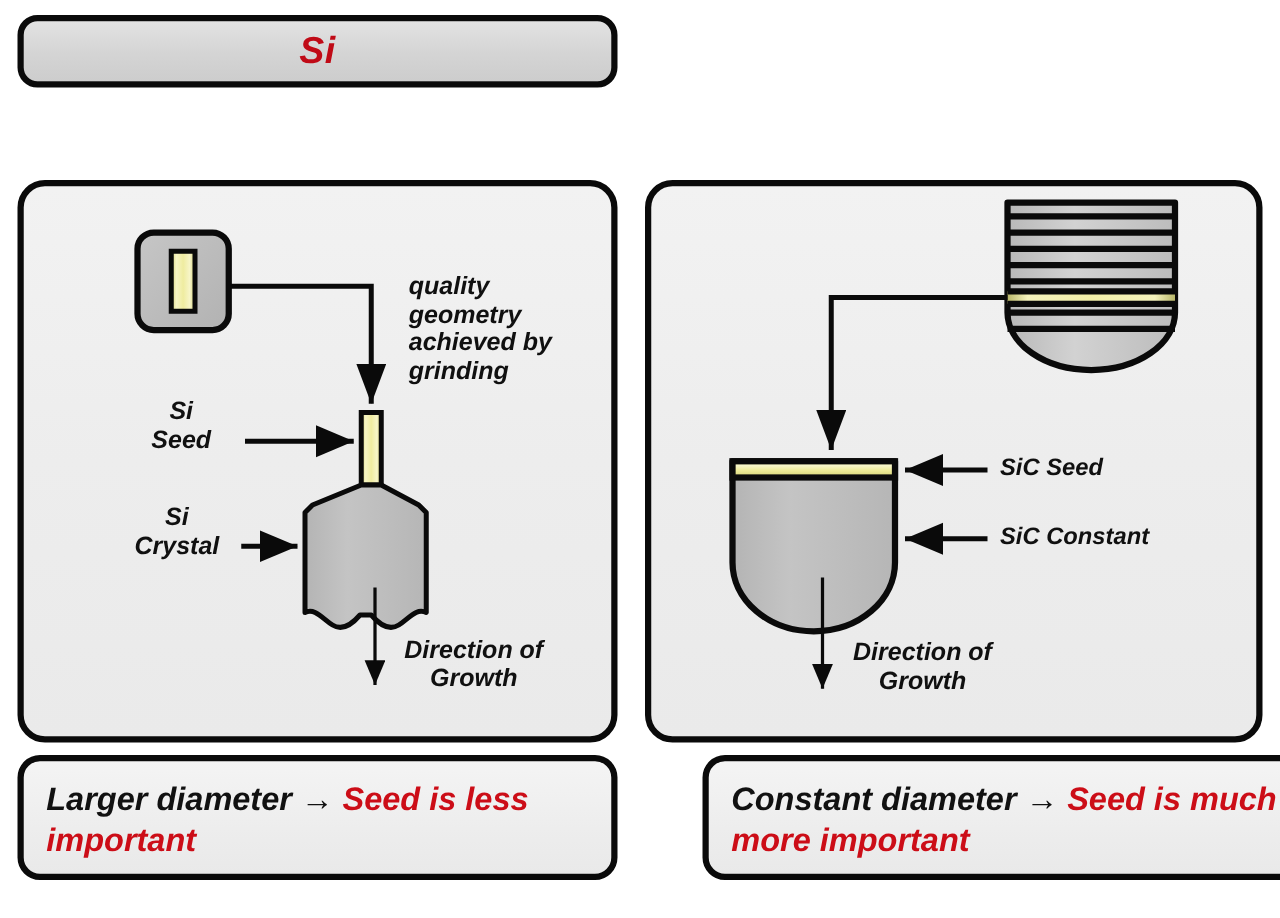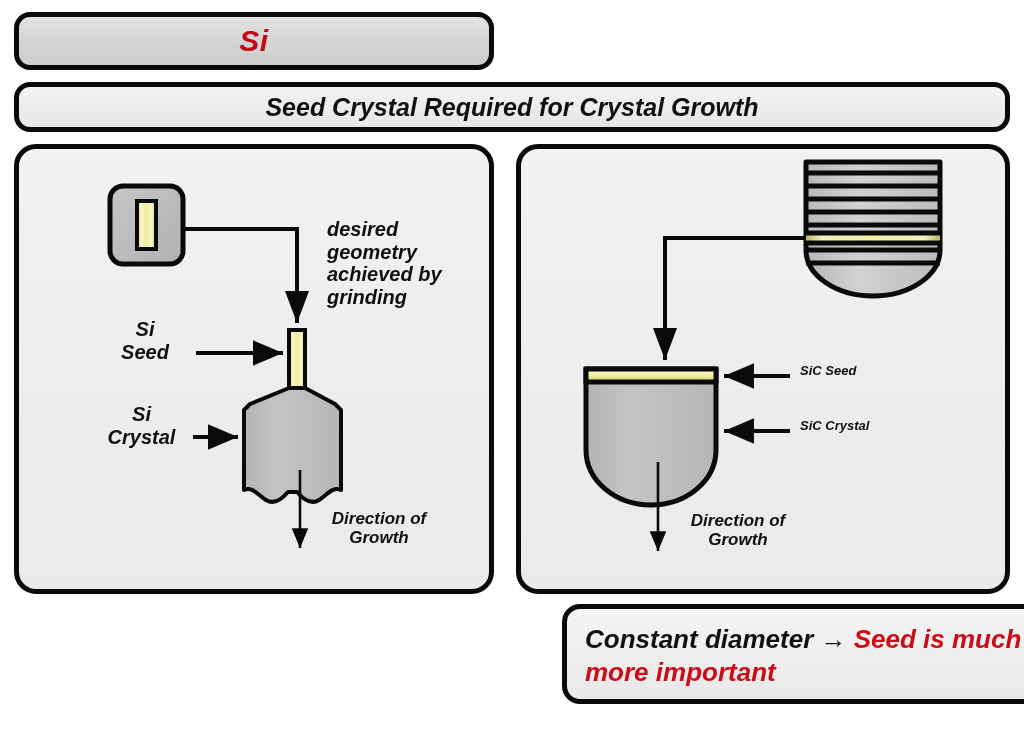--- a/index.html
+++ b/index.html
@@ -81,22 +81,22 @@
 
   
   .lbl {
     position: absolute;
     font-weight: bold;
     color: #101010;
     line-height: 1.13;
     white-space: pre-line;
   }
   .lbl-20 { font-size: 20px; }
-  .lbl-19 { font-size: 13px; }
-  .lbl-17 { font-size: 17px; }
+  .lbl-19 { font-size: 19px; }
+  .lbl-17 { font-size: 20px; }
   .center { text-align: center; }
 
   
   .gfx {
     position: absolute;
     left: 0; top: 0;
     width: 1024px;
     height: 734px;
     pointer-events: none;
   }
@@ -104,23 +104,20 @@
 </head>
 <body>
 
 <div class="stage">
 
   <div class="rbox hdr" style="left:14px; top:12px; width:480px; height:58px;">
     <span class="hdr-title">Si</span>
   </div>
 
 
-  <div class="rbox band" style="left:14px; top:82px; width:996px; height:50px;">
-    <span class="band-title">Seed Crystal Required for Crystal Growth</span>
-  </div>
 
   <div class="rbox panel" style="left:14px; top:144px; width:480px; height:450px;"></div>
 
   <div class="rbox panel" style="left:516px; top:144px; width:494px; height:450px;"></div>
 
   <svg class="gfx" viewBox="0 0 1024 734">
     <defs>
       <linearGradient id="gSeedV" x1="0" y1="0" x2="1" y2="0">
         <stop offset="0%" stop-color="#d8d67e"></stop>
         <stop offset="22%" stop-color="#f7f5c4"></stop>
@@ -214,42 +211,47 @@
 
     <rect x="586" y="369" width="130" height="13" fill="url(#gSeedH)" stroke="#0a0a0a" stroke-width="5"></rect>
 
     <line x1="790" y1="376" x2="724" y2="376" stroke="#0a0a0a" stroke-width="4" marker-end="url(#ah)"></line>
 
     <line x1="790" y1="431" x2="724" y2="431" stroke="#0a0a0a" stroke-width="4" marker-end="url(#ah)"></line>
 
     <line x1="658" y1="462" x2="658" y2="551" stroke="#0a0a0a" stroke-width="2.6" marker-end="url(#ah)"></line>
   </svg>
 
-  <div class="lbl lbl-20" style="left:327px; top:218px; width:165px;">desired
+  <div class="lbl lbl-20" style="left:327px; top:218px; width:165px;">quality
 geometry
 achieved by
 grinding</div>
 
   <div class="lbl lbl-20 center" style="left:95px; top:318px; width:100px;">Si
 Seed</div>
 
   <div class="lbl lbl-20 center" style="left:88px; top:403px; width:107px;">Si
 Crystal</div>
 
   <div class="lbl lbl-17 center" style="left:309px; top:509px; width:140px;">Direction of
 Growth</div>
 
 
   <div class="lbl lbl-19" style="left:800px; top:364px;">SiC Seed</div>
 
-  <div class="lbl lbl-19" style="left:800px; top:419px;">SiC Crystal</div>
+  <div class="lbl lbl-19" style="left:800px; top:419px;">SiC Constant</div>
 
   <div class="lbl lbl-17 center" style="left:668px; top:511px; width:140px;">Direction of
 Growth</div>
 
+  <div class="rbox concl" style="left:14px; top:604px; width:480px; height:100px;">
+    <div class="concl-text">
+      <span>Larger diameter </span><span class="arw">→</span><span class="hl"> Seed is less important</span>
+    </div>
+  </div>
 
   <div class="rbox concl" style="left:516px; top:604px; width:494px; height:100px;margin-left:46px;">
     <div class="concl-text">
       <span>Constant diameter </span><span class="arw">→</span><span class="hl"> Seed is much more important</span>
     </div>
   </div>
 
 </div>
 
 </body></html>

